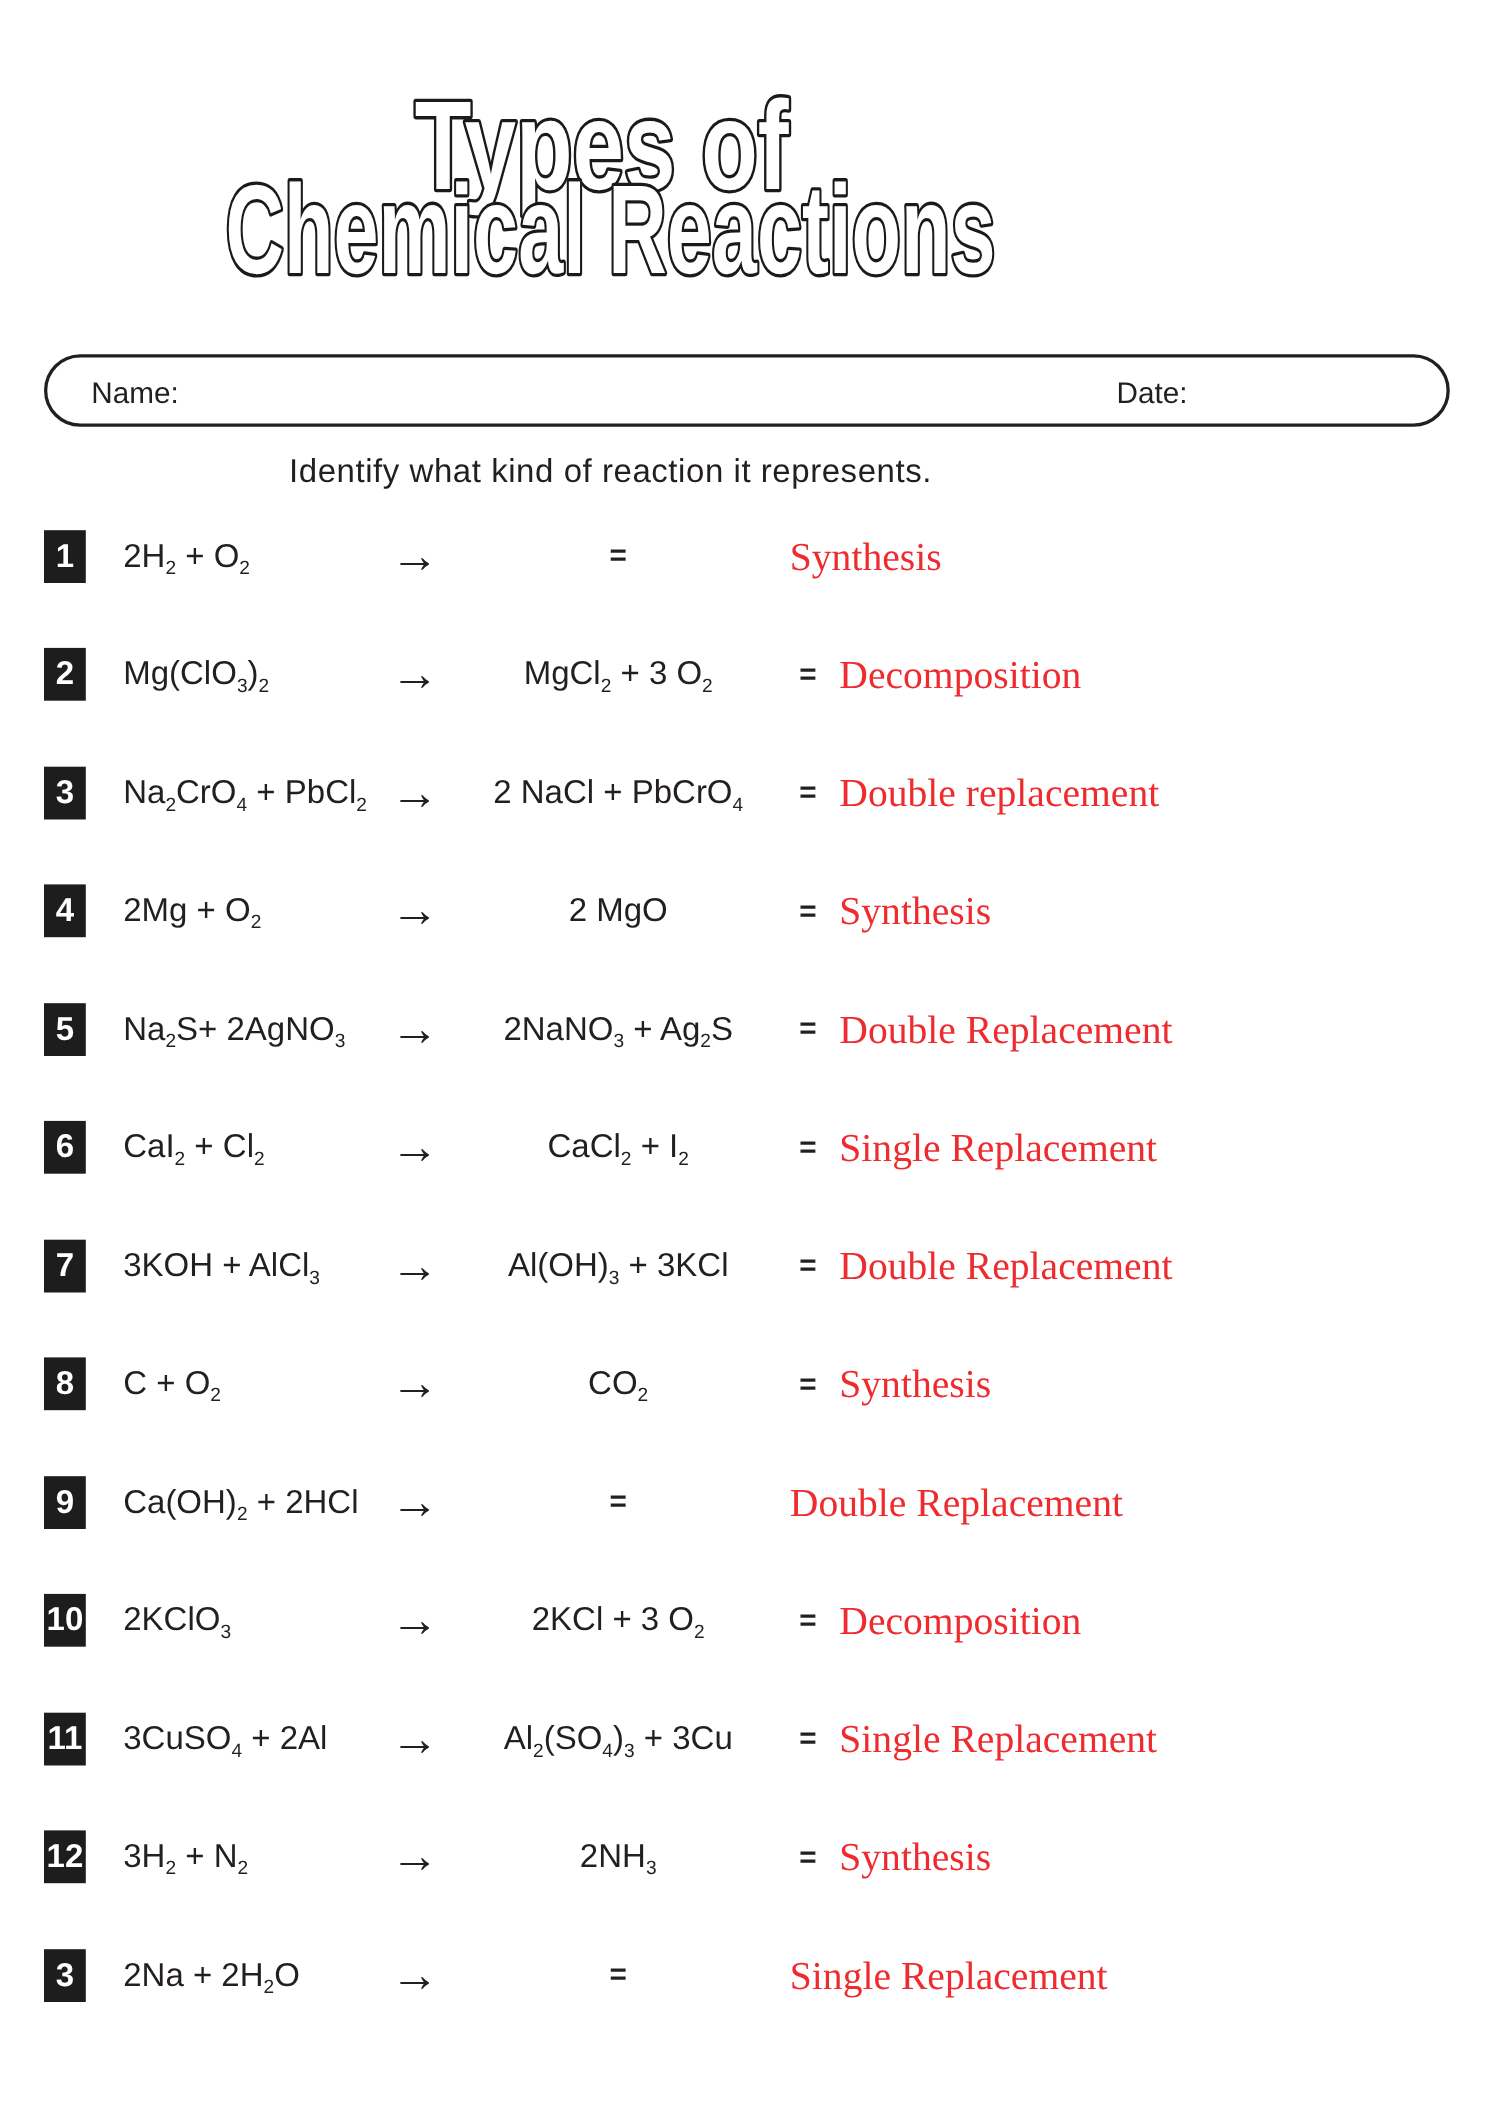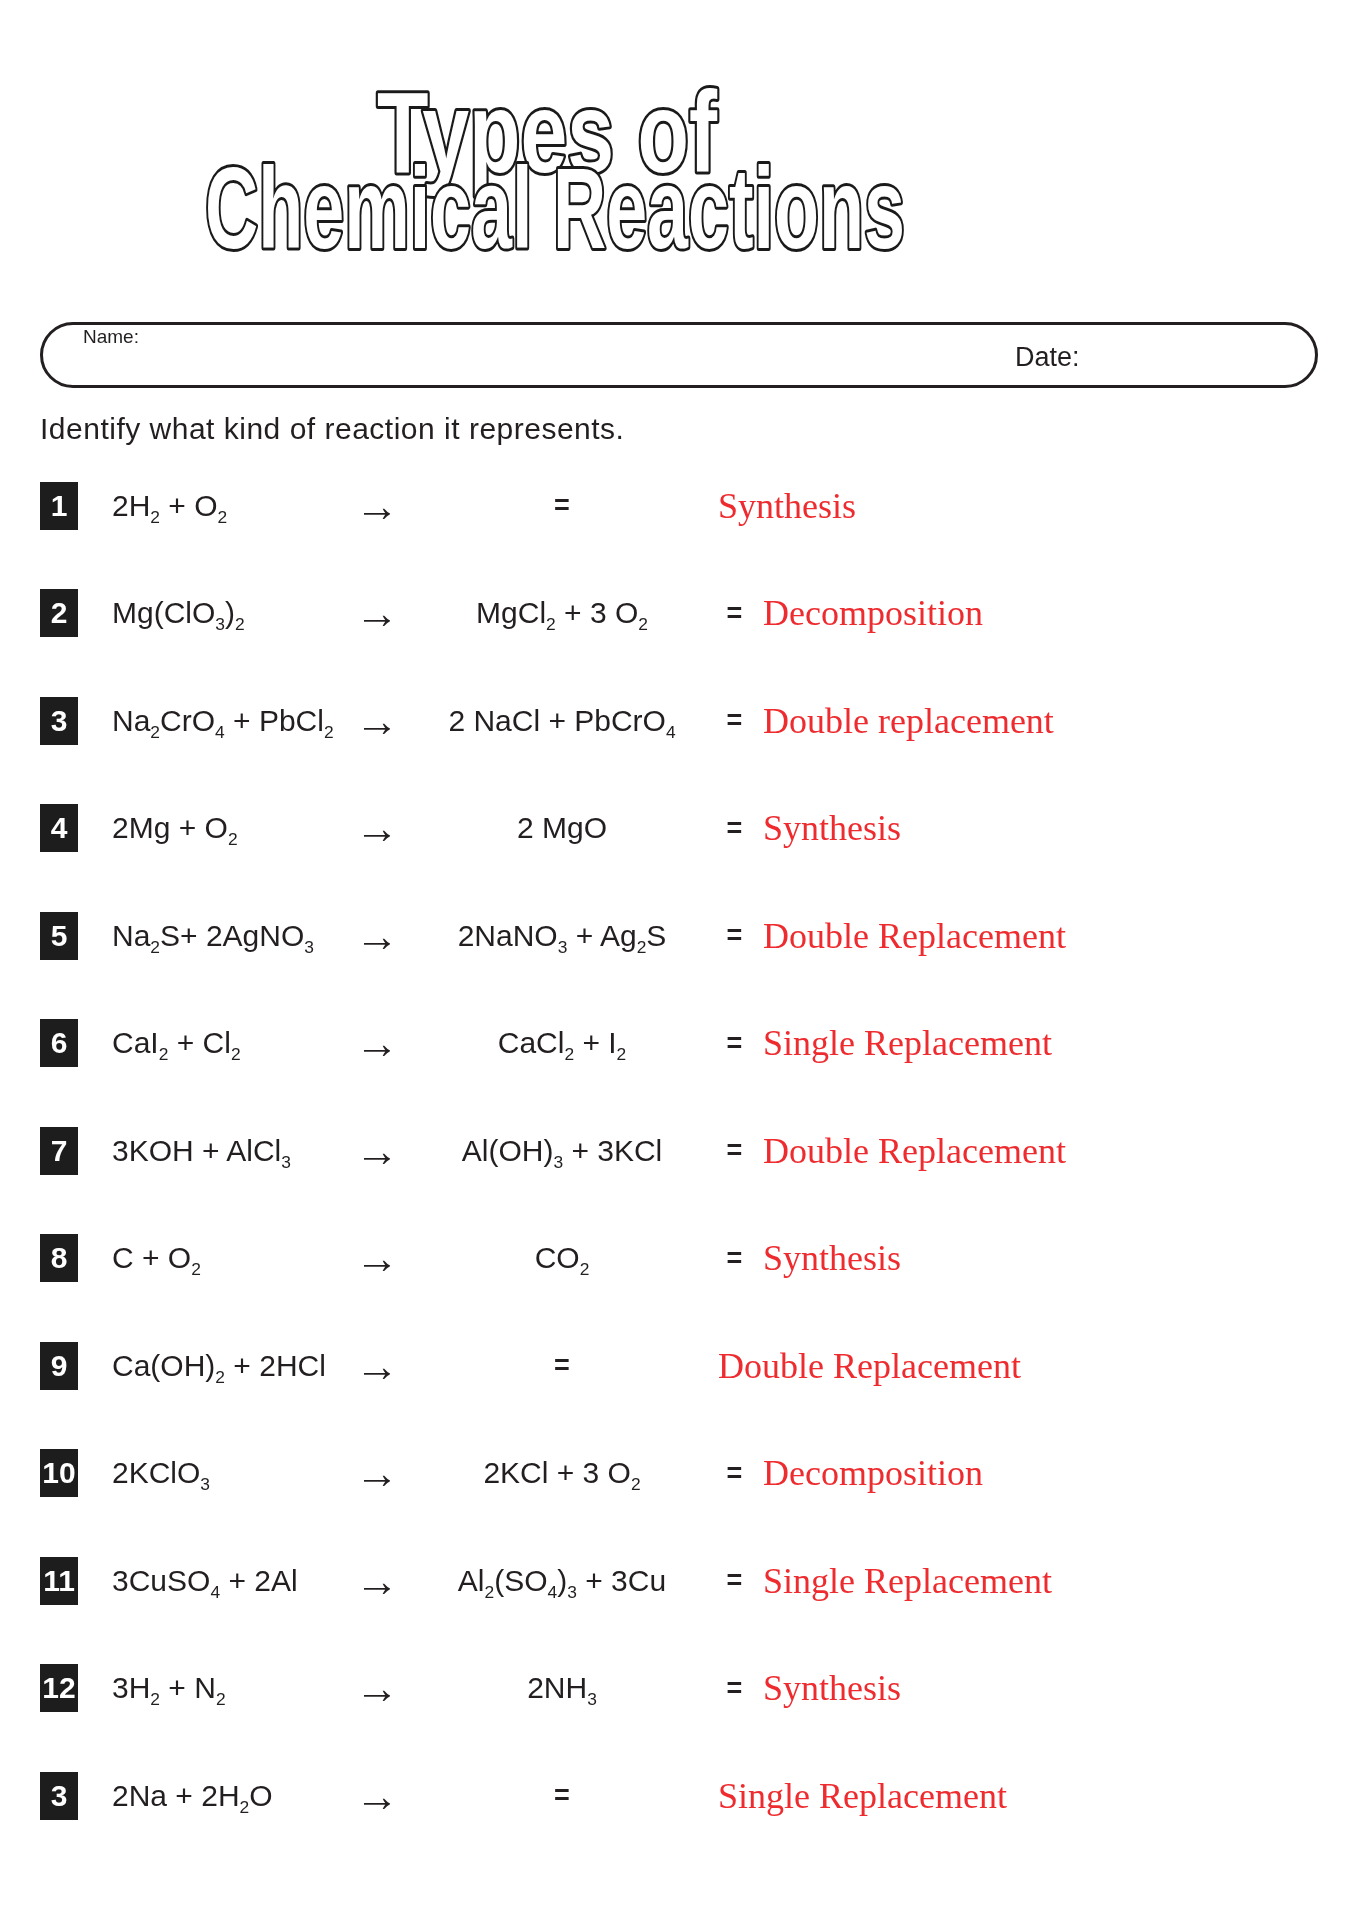--- a/index.html
+++ b/index.html
@@ -11,27 +11,27 @@
   html,body{margin:0;padding:0;}
   body{
     width:1358px;height:1920px;position:relative;background:#ffffff;
     font-family:"Liberation Sans",sans-serif;color:var(--ink);overflow:hidden;
   }
   .title-svg{position:absolute;left:40px;top:30px;}
   .name-box{
     position:absolute;left:40px;top:322px;width:1278px;height:66px;
     border:3px solid var(--ink);border-radius:34px;background:#fff;
   }
-  .name-label{position:absolute;left:40px;top:1px;font-size:19px;}
+  .name-label{position:absolute;left:40px;top:17px;font-size:27px;}
   .date-label{position:absolute;left:972px;top:17px;font-size:27px;}
   .name-write,.date-write{position:absolute;top:10px;height:44px;}
   .name-write{left:135px;width:800px;}
   .date-write{left:1055px;width:200px;}
   .instruction{
-    position:absolute;left:40px;top:412px;width:1030px;text-align:left;
+    position:absolute;left:40px;top:412px;width:1030px;text-align:center;
     font-size:30px;letter-spacing:0.5px;
   }
   .rows{position:absolute;left:40px;top:452px;width:1278px;}
   .row{
     display:grid;grid-template-columns:72px 230px 70px 300px 45px auto;
     align-items:center;height:107.5px;
   }
   .badge{
     width:38px;height:48px;background:var(--badge-bg);color:#ffffff;
     display:flex;align-items:center;justify-content:center;

